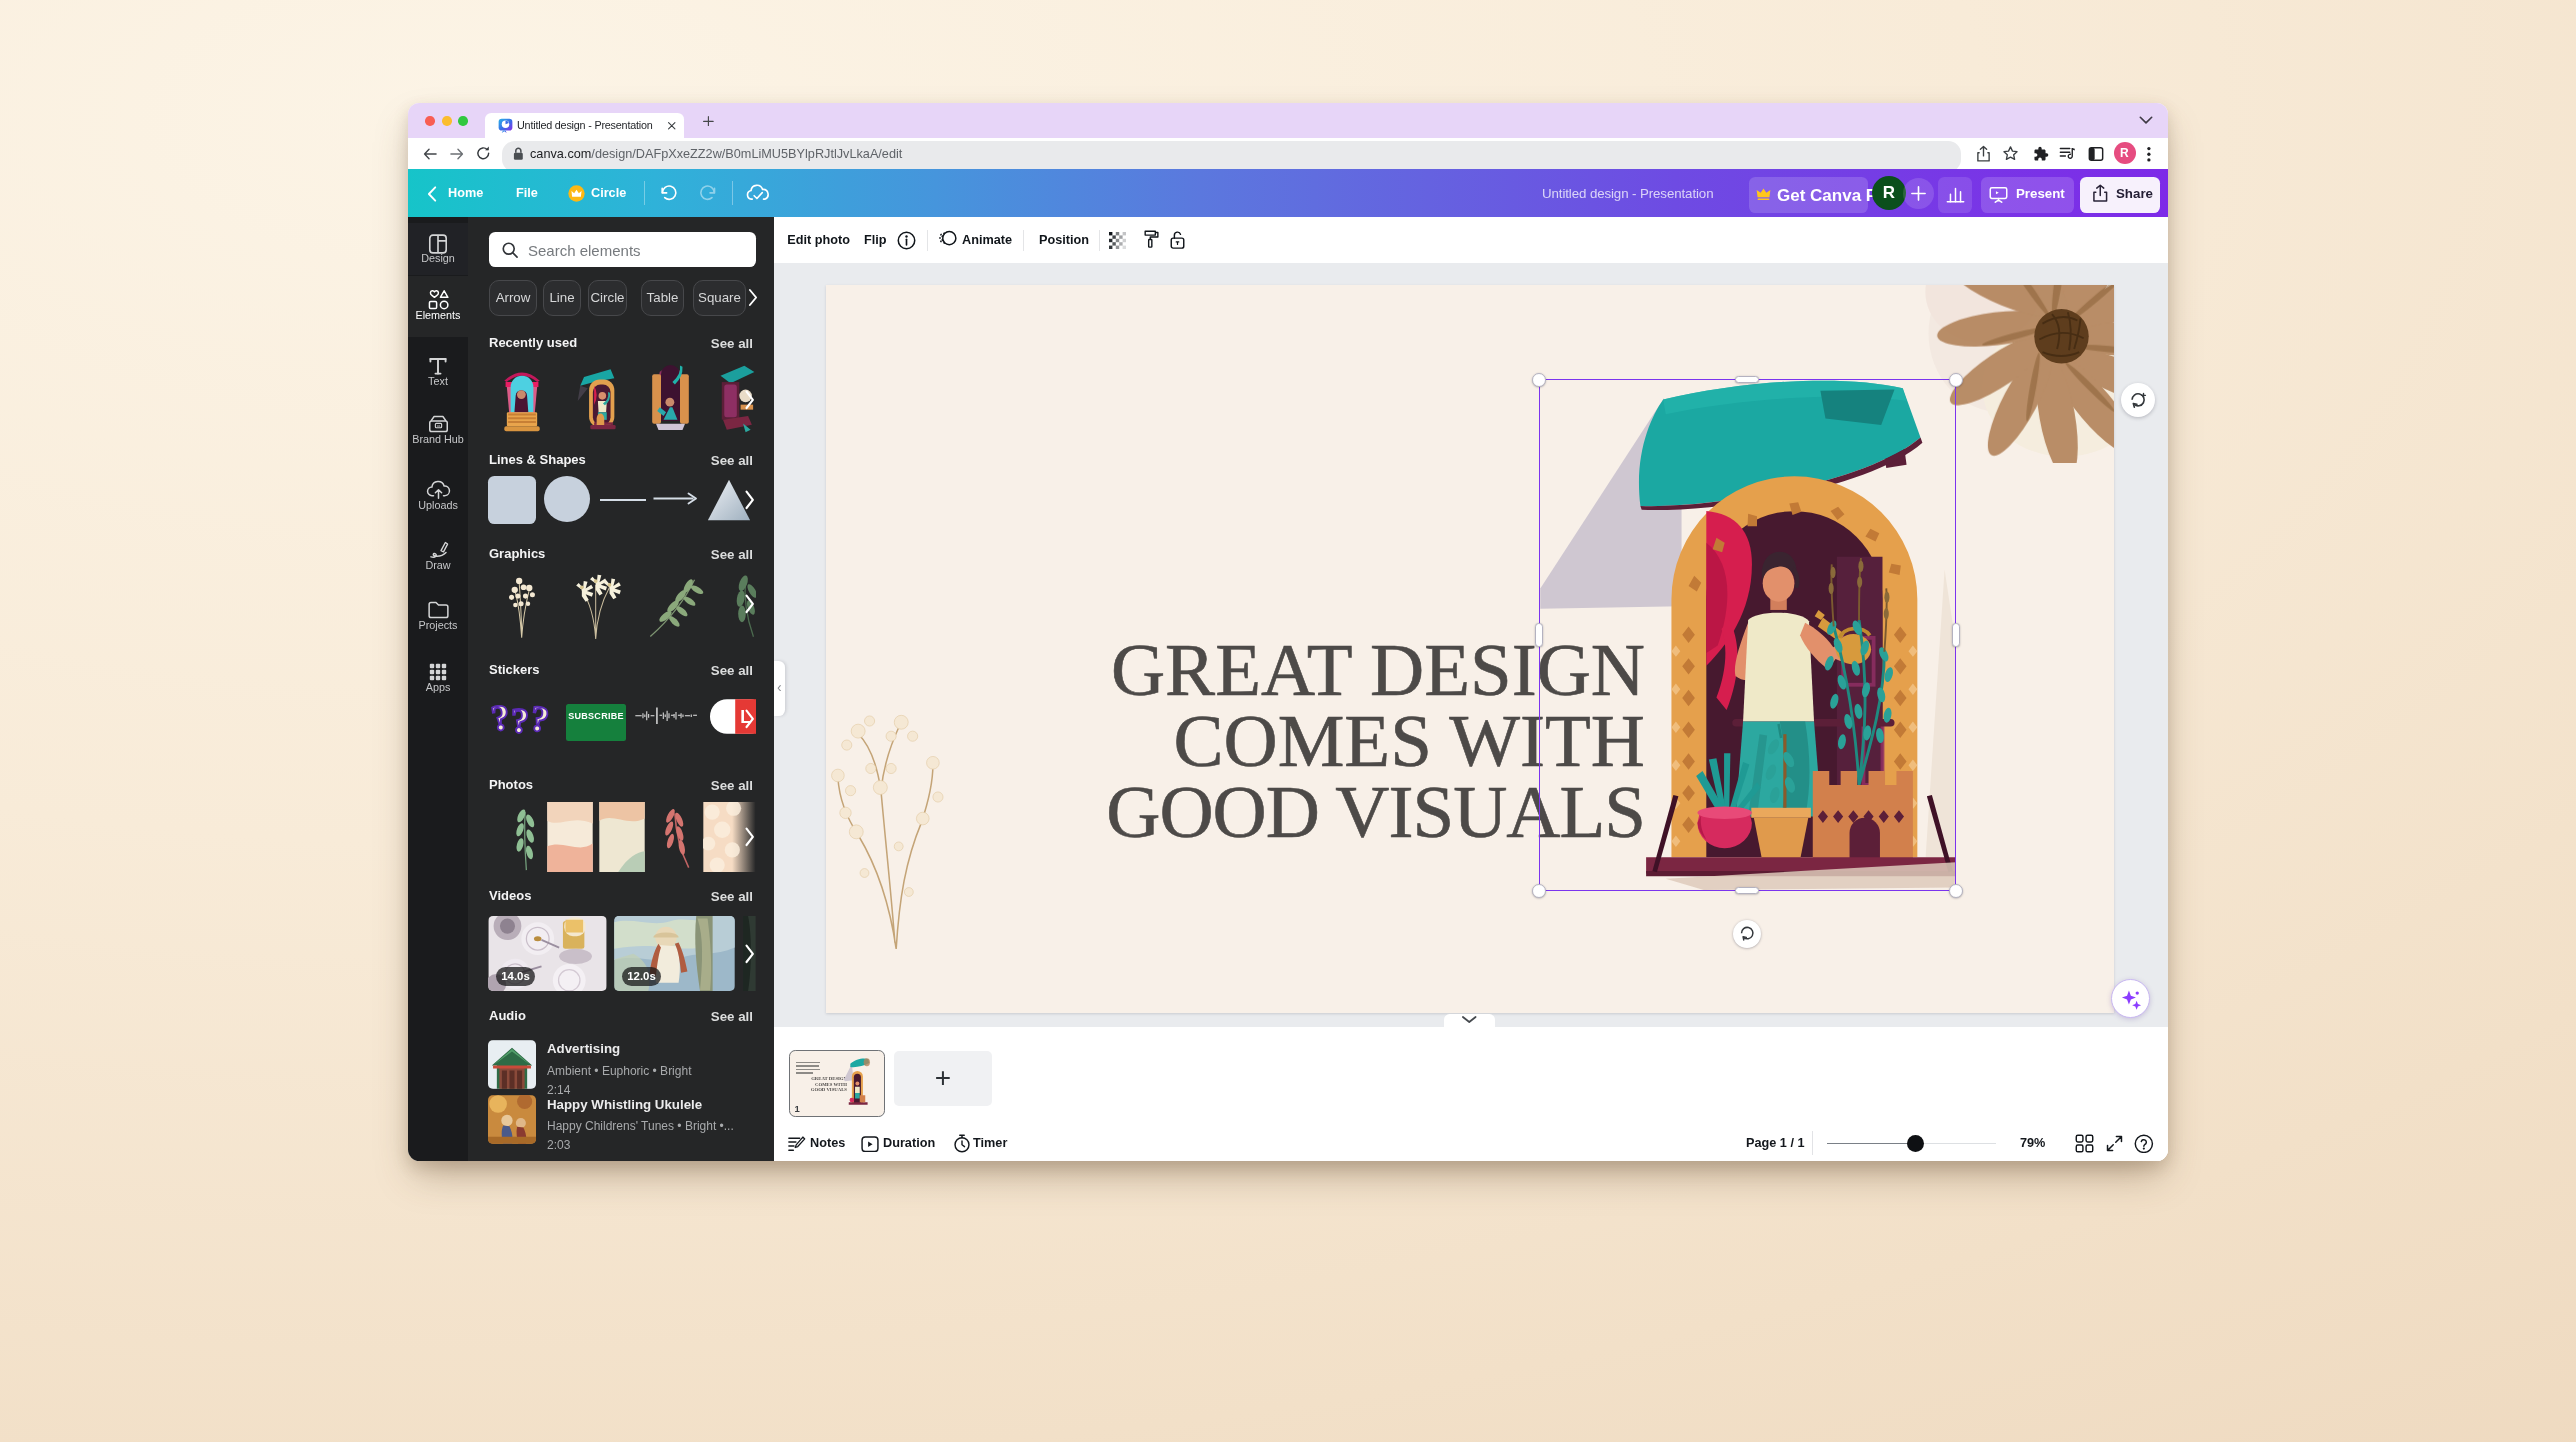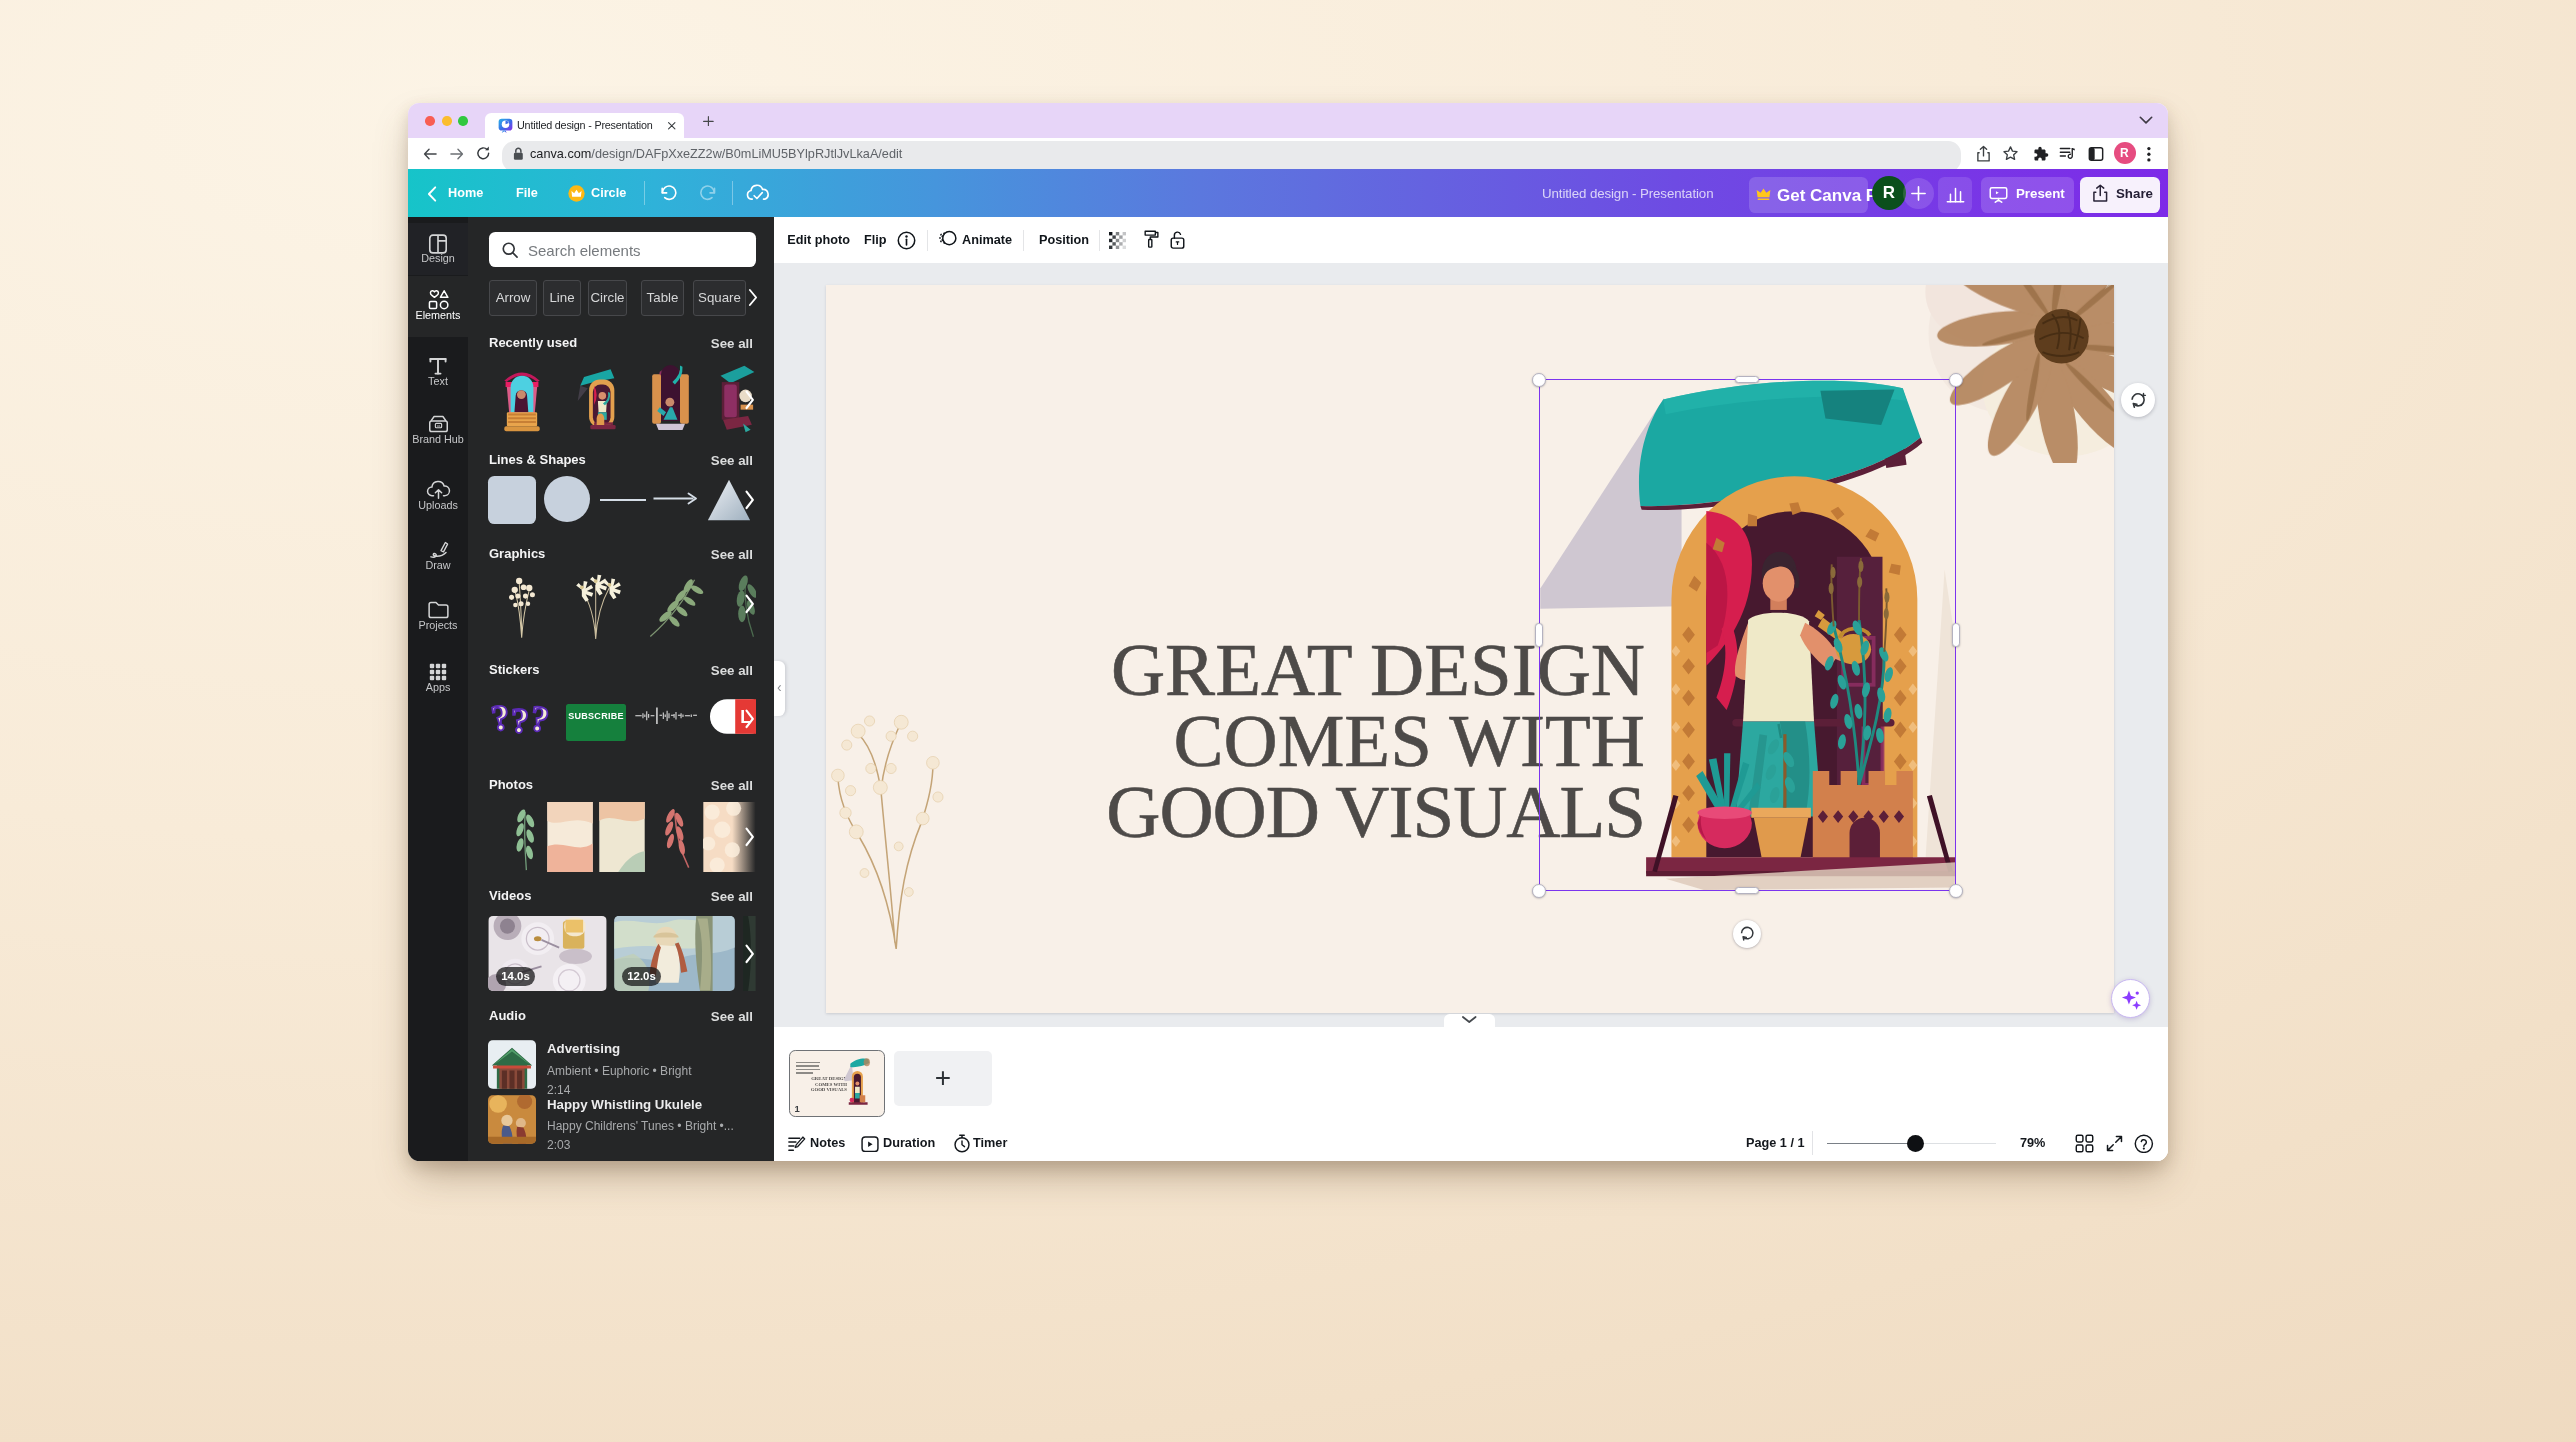--- a/index.html
+++ b/index.html
@@ -42,21 +42,21 @@
   .tb-div { position:absolute; top:12.7px; width:0.6px; height:21px; background:#e4e5e7; }
   #canvas { position:relative; height:764px; background:#e9ebee; overflow:hidden; }
   #slide { position:absolute; left:52px; top:21.6px; width:1288px; height:728px; background:#f8f0e8; overflow:hidden;
     box-shadow:0 0.6px 2.5px rgba(60,60,70,.18); }
   #strip { position:relative; height:99px; background:#fff; }
   #status { position:relative; height:35px; background:#fff; }
   .st-txt { position:absolute; top:0; height:35px; line-height:35px; font-size:12.7px; font-weight:700; color:#14181d; white-space:nowrap; }
   
   .ph { position:absolute; font-size:13px; font-weight:700; color:#f4f4f5; white-space:nowrap; }
   .seeall { position:absolute; font-size:13.3px; font-weight:700; color:#dcdddd; right:21px; }
-  .chip { position:absolute; top:63px; height:36px; border-radius:3px; background:#2c2d2f; border:1.3px solid #47484b;
+  .chip { position:absolute; top:63px; height:36px; border-radius:10px; background:#2c2d2f; border:1.3px solid #47484b;
     color:#d6d7d8; font-size:13.3px; text-align:center; }
   
   #bodytext { position:absolute; left:89px; top:186px; width:571px; font-size:23px; line-height:34px; color:#5b585c; letter-spacing:0.4px; }
   .hline { position:absolute; right:469px; font-family:"Liberation Serif", serif; color:#4d4a48; white-space:nowrap;
     font-size:75px; line-height:75px; letter-spacing:0; -webkit-text-stroke:0.6px #4d4a48; }
   #selbox { position:absolute; left:713px; top:94px; width:417px; height:512px; border:1.9px solid #7b34ee; }
   .handle-c { position:absolute; width:14px; height:14px; border-radius:50%; background:#fff; border:0.6px solid #b4b2c0;
     box-shadow:0 0.6px 1.9px rgba(40,40,60,.35); }
   .handle-h { position:absolute; width:24px; height:7.6px; border-radius:3.8px; background:#fff; border:0.6px solid #b4b2c0;
     box-shadow:0 0.6px 1.9px rgba(40,40,60,.35); }

